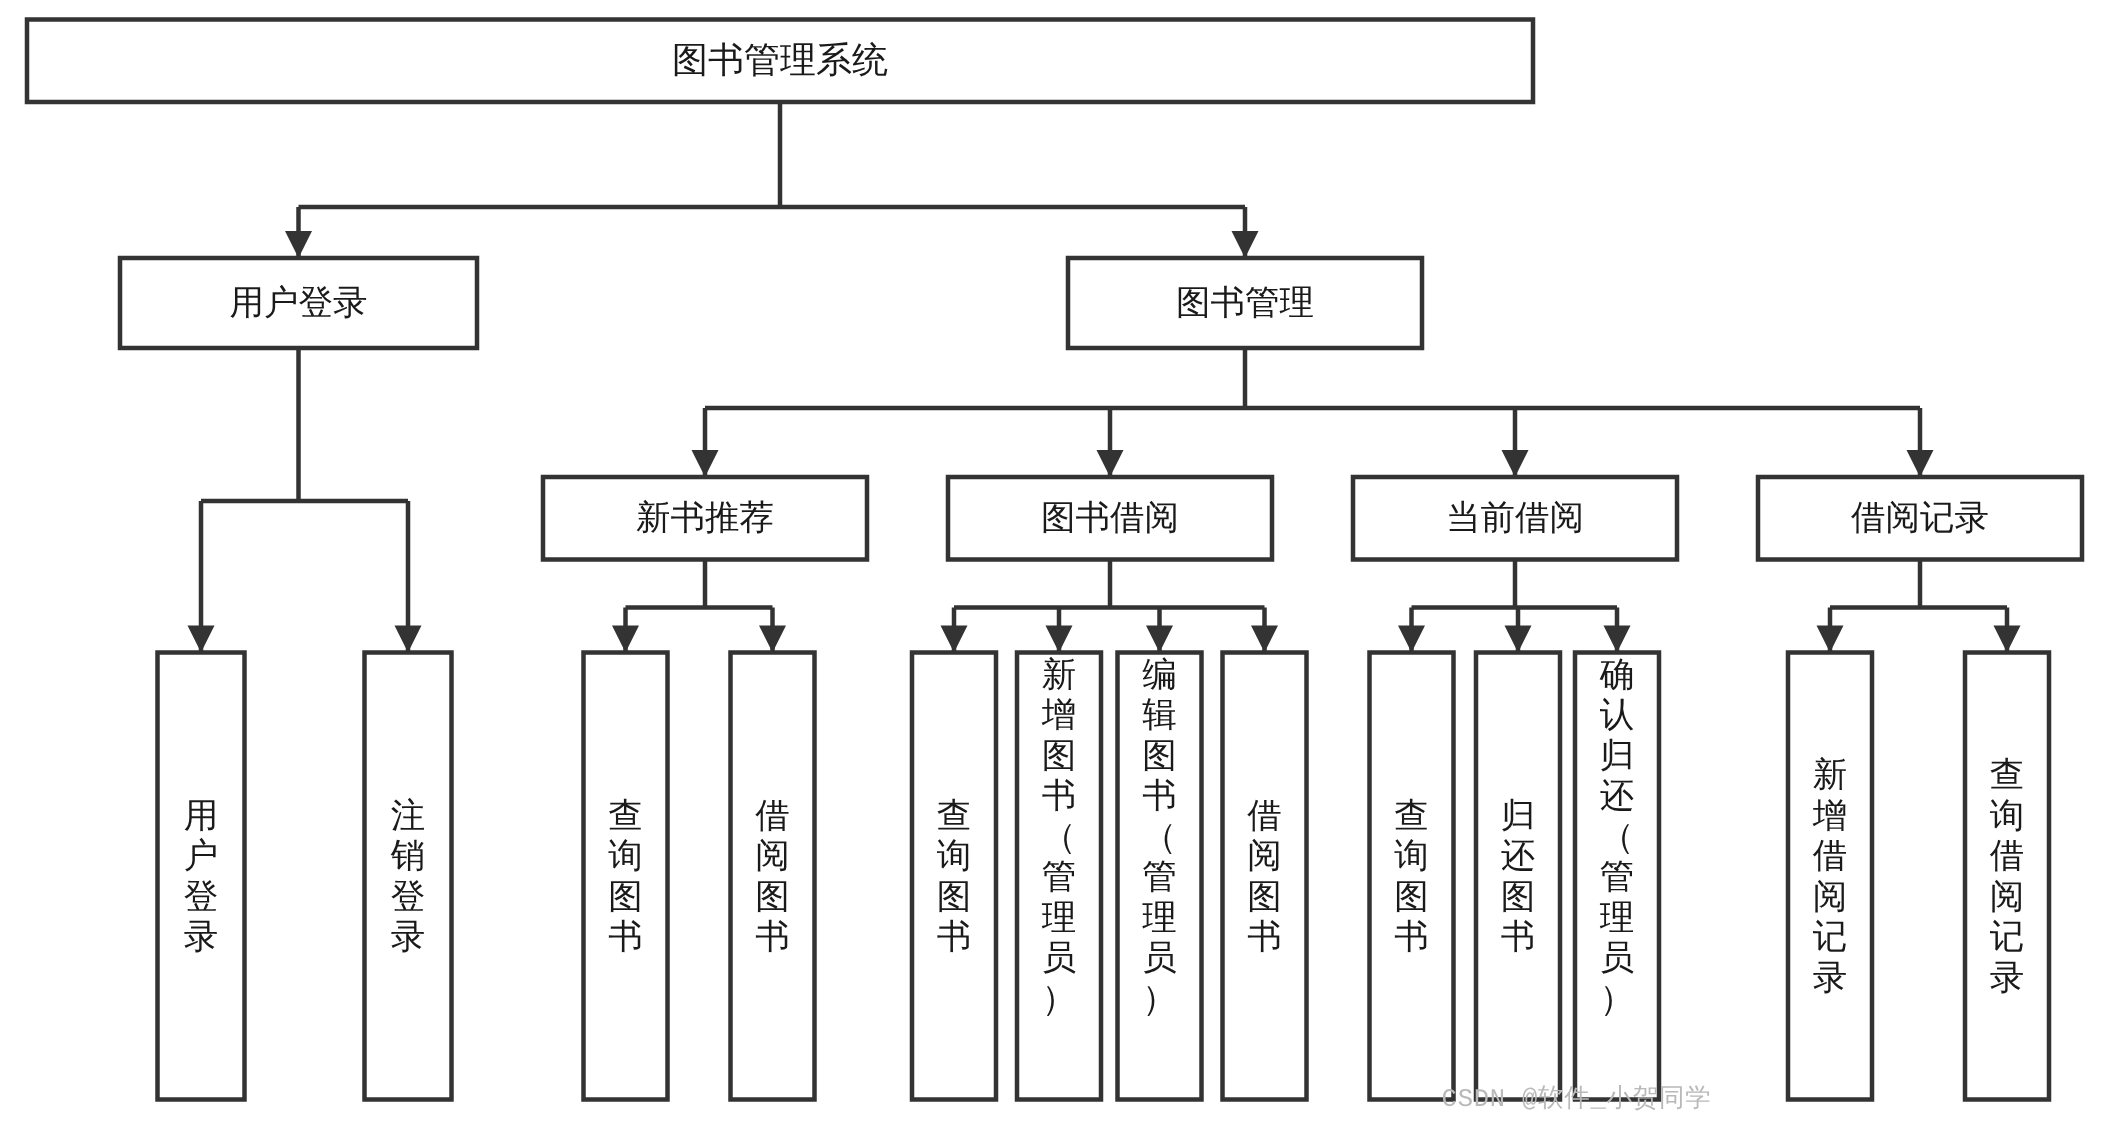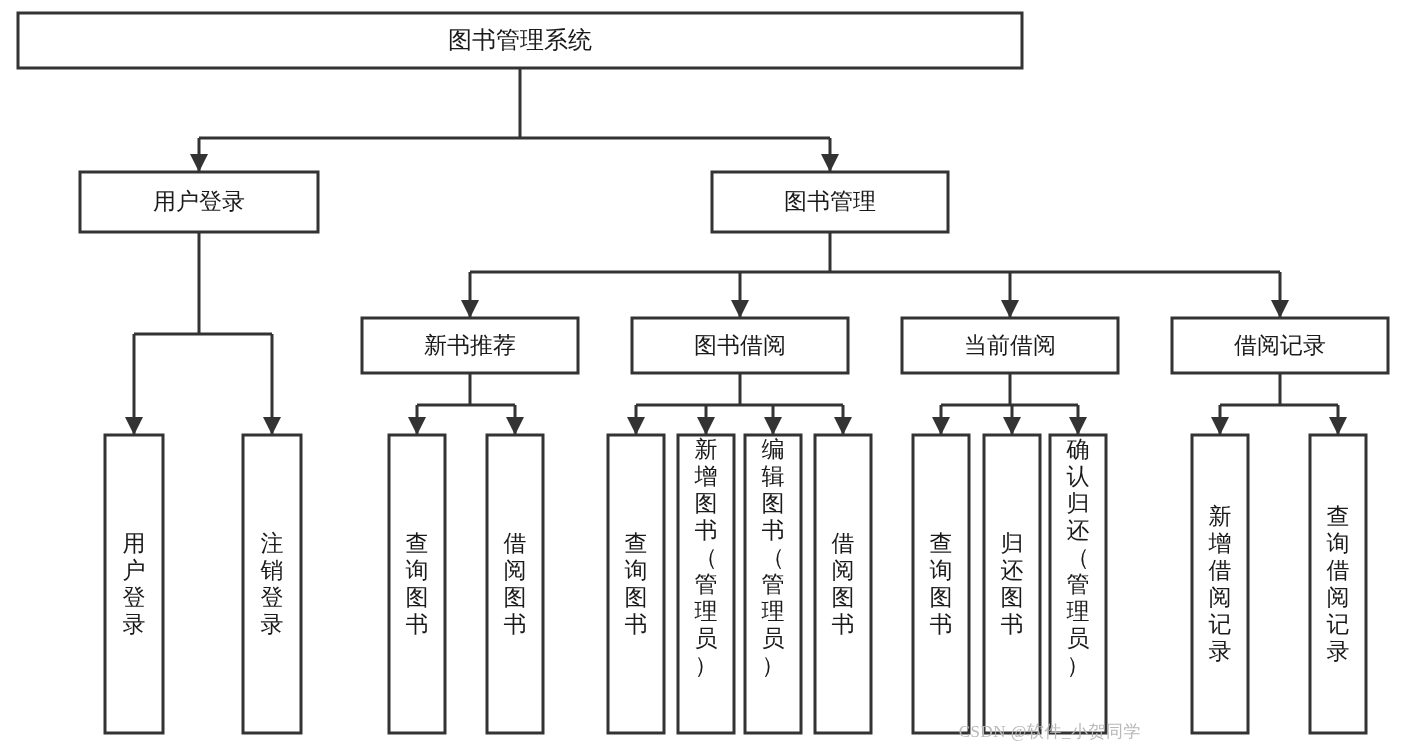--- a/index.html
+++ b/index.html
@@ -56,21 +56,21 @@
     stroke-linecap: butt;
   }
   .arrow-head {
     fill: #333333;
     stroke: none;
   }
   .watermark {
     position: absolute;
     right: 8px;
     bottom: 4px;
-    font-family: Liberation Serif, serif;
+    font-family: Liberation Mono, monospace;
     font-size: 17px;
     color: #b9b9b9;
     white-space: nowrap;
     letter-spacing: 0.5px;
     pointer-events: none;
   }
 </style>
 </head>
 <body>
 

